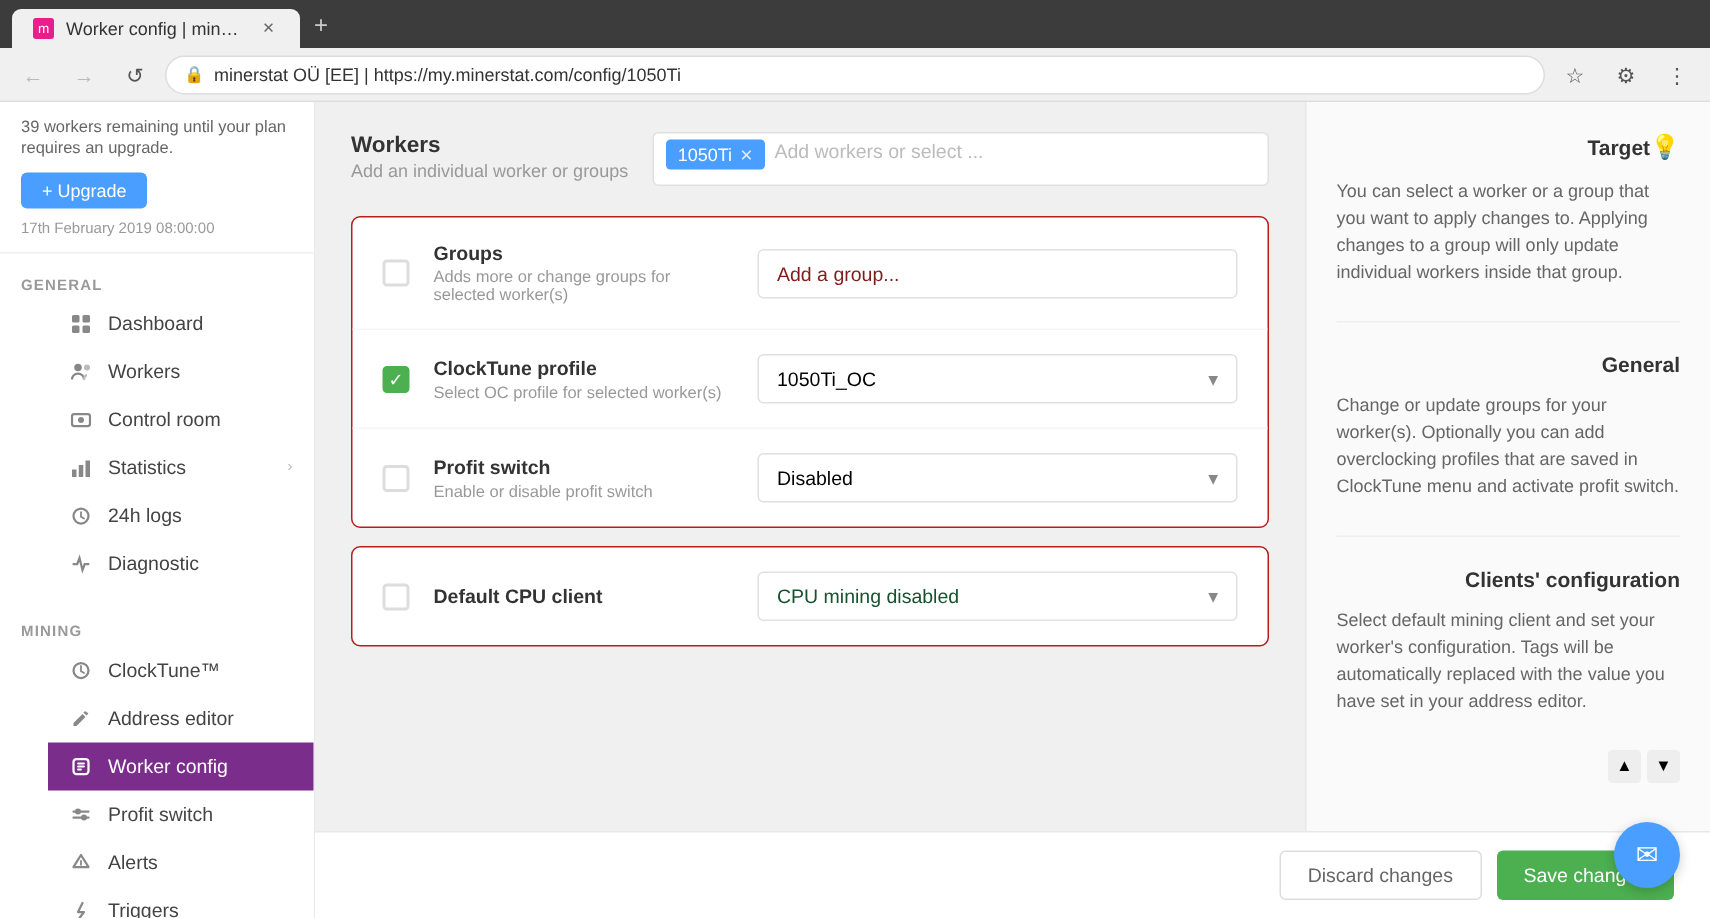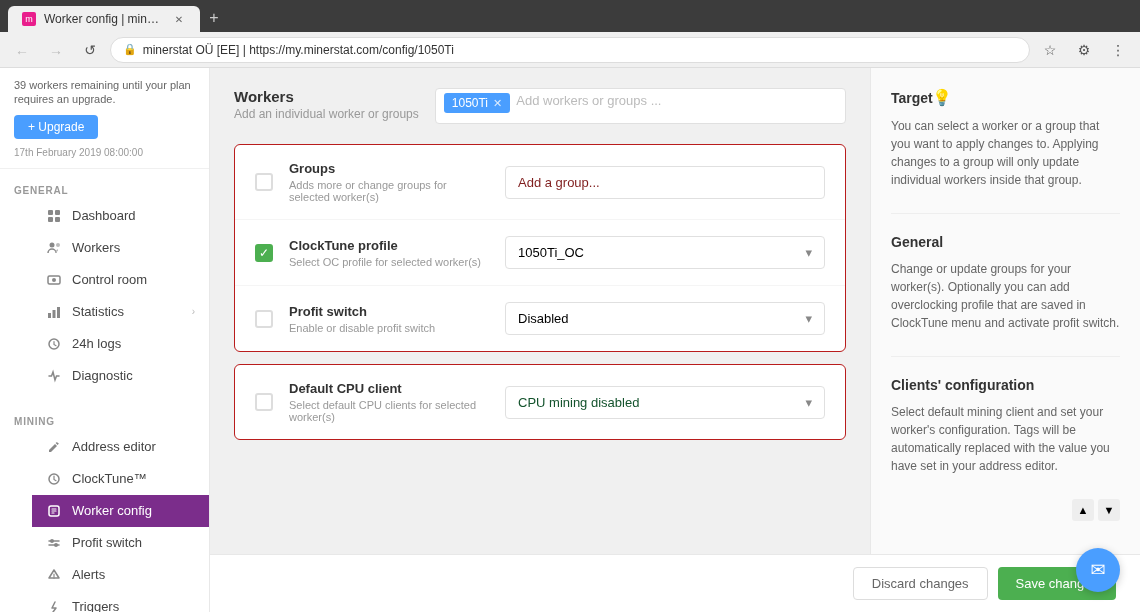--- a/index.html
+++ b/index.html
@@ -54,21 +54,21 @@
     .config-title { font-size: 13px; font-weight: 600; color: #333; }
     .config-desc { font-size: 11px; color: #999; margin-top: 3px; }
     .config-control { flex: 1; }
     .config-select { width: 100%; border: 1px solid #e0e0e0; border-radius: 4px; padding: 8px 12px; font-size: 13px; background: white; display: flex; align-items: center; justify-content: space-between; cursor: pointer; }
     .config-select-arrow { color: #888; }
     .config-input-placeholder { color: #7f1d1d; font-size: 13px; }
 
     
     .right-panel { width: 270px; background: #fafafa; border-left: 1px solid #e8e8e8; overflow-y: auto; padding: 20px; flex-shrink: 0; }
     .help-section { margin-bottom: 24px; }
-    .help-title { font-size: 14px; font-weight: 700; color: #333; margin-bottom: 10px; display: flex; align-items: center; justify-content: flex-start; }
+    .help-title { font-size: 14px; font-weight: 700; color: #333; margin-bottom: 10px; display: flex; align-items: center; justify-content: flex-end; }
     .help-text { font-size: 12px; color: #666; line-height: 1.5; }
     .lightbulb-icon { color: #aaa; font-size: 16px; }
 
     
     .bottom-bar { background: white; border-top: 1px solid #e8e8e8; padding: 12px 24px; display: flex; justify-content: flex-end; gap: 10px; }
     .btn-discard { background: transparent; border: 1px solid #ddd; border-radius: 4px; padding: 8px 18px; font-size: 13px; color: #666; cursor: pointer; }
     .btn-save { background: #4caf50; border: none; border-radius: 4px; padding: 8px 18px; font-size: 13px; color: white; cursor: pointer; font-weight: 500; }
 
     
     .chat-bubble { position: fixed; bottom: 20px; right: 20px; width: 44px; height: 44px; background: #4a9eff; border-radius: 50%; display: flex; align-items: center; justify-content: center; color: white; font-size: 20px; cursor: pointer; box-shadow: 0 2px 8px rgba(0,0,0,0.2); z-index: 100; }
@@ -177,35 +177,35 @@
         <span class="item-label">Diagnostic</span>
       </div>
     </div>
 
     <div class="sidebar-section">
       <div class="section-label">MINING</div>
 
       <div class="sidebar-item">
         <div class="item-icon">
           <svg width="14" height="14" viewBox="0 0 14 14" fill="none">
+              <circle cx="7" cy="7" r="5" stroke="#888" stroke-width="1.5" fill="none"></circle>
+              <path d="M7 4v3.5l2 1.2" stroke="#888" stroke-width="1.2" stroke-linecap="round" fill="none"></path>
+            </svg>
+        </div>
+        <span class="item-label">ClockTune™</span>
+      </div>
+
+      <div class="sidebar-item">
+        <div class="item-icon">
+          <svg width="14" height="14" viewBox="0 0 14 14" fill="none">
               <path d="M2 10V12h2l6-6-2-2-6 6z" fill="#888"></path>
               <path d="M11.5 3.5l-1-1a1 1 0 0 0-1.4 0l-.5.5 2 2 .9-.9a1 1 0 0 0 0-1.4z" fill="#888"></path>
             </svg>
         </div>
         <span class="item-label">Address editor</span>
-      </div>
-
-      <div class="sidebar-item">
-        <div class="item-icon">
-          <svg width="14" height="14" viewBox="0 0 14 14" fill="none">
-              <circle cx="7" cy="7" r="5" stroke="#888" stroke-width="1.5" fill="none"></circle>
-              <path d="M7 4v3.5l2 1.2" stroke="#888" stroke-width="1.2" stroke-linecap="round" fill="none"></path>
-            </svg>
-        </div>
-        <span class="item-label">ClockTune™</span>
       </div>
 
       <div class="sidebar-item active">
         <div class="item-icon">
           <svg width="14" height="14" viewBox="0 0 14 14" fill="none">
               <rect x="2" y="2" width="10" height="10" rx="2" stroke="white" stroke-width="1.5" fill="none"></rect>
               <path d="M5 7h4M5 5h4M5 9h2" stroke="white" stroke-width="1.2" stroke-linecap="round"></path>
             </svg>
         </div>
         <span class="item-label">Worker config</span>
@@ -255,21 +255,21 @@
           <div class="workers-header">
             <div class="workers-title">
               <h2>Workers</h2>
               <p>Add an individual worker or groups</p>
             </div>
             <div class="workers-input-area">
               <div class="worker-tag">
                 <span>1050Ti</span>
                 <span class="worker-tag-close">✕</span>
               </div>
-              <span class="workers-placeholder">Add workers or groups ...</span>
+              <span class="workers-placeholder">Add workers or select ...</span>
             </div>
           </div>
         </div>
 
         <div class="config-card">
 
           <div class="config-row">
             <div class="config-checkbox"></div>
             <div class="config-info">
               <div class="config-title">Groups</div>
@@ -310,21 +310,20 @@
             </div>
           </div>
 
         </div>
 
         <div class="config-card">
           <div class="config-row">
             <div class="config-checkbox"></div>
             <div class="config-info">
               <div class="config-title">Default CPU client</div>
-              <div class="config-desc">Select default CPU clients for selected worker(s)</div>
             </div>
             <div class="config-control">
               <div class="config-select">
                 <span style="color:#14532d;">CPU mining disabled</span>
                 <span class="config-select-arrow">▾</span>
               </div>
             </div>
           </div>
         </div>
 
@@ -338,21 +337,21 @@
           </div>
           <div class="help-text">You can select a worker or a group that you want to apply changes to. Applying changes to a group will only update individual workers inside that group.</div>
         </div>
 
         <div style="border-top:1px solid #eee; margin-bottom:20px;"></div>
 
         <div class="help-section">
           <div class="help-title">
             <span>General</span>
           </div>
-          <div class="help-text">Change or update groups for your worker(s). Optionally you can add overclocking profile that are saved in ClockTune menu and activate profit switch.</div>
+          <div class="help-text">Change or update groups for your worker(s). Optionally you can add overclocking profiles that are saved in ClockTune menu and activate profit switch.</div>
         </div>
 
         <div style="border-top:1px solid #eee; margin-bottom:20px;"></div>
 
         <div class="help-section">
           <div class="help-title">
             <span>Clients' configuration</span>
           </div>
           <div class="help-text">Select default mining client and set your worker's configuration. Tags will be automatically replaced with the value you have set in your address editor.</div>
         </div>

